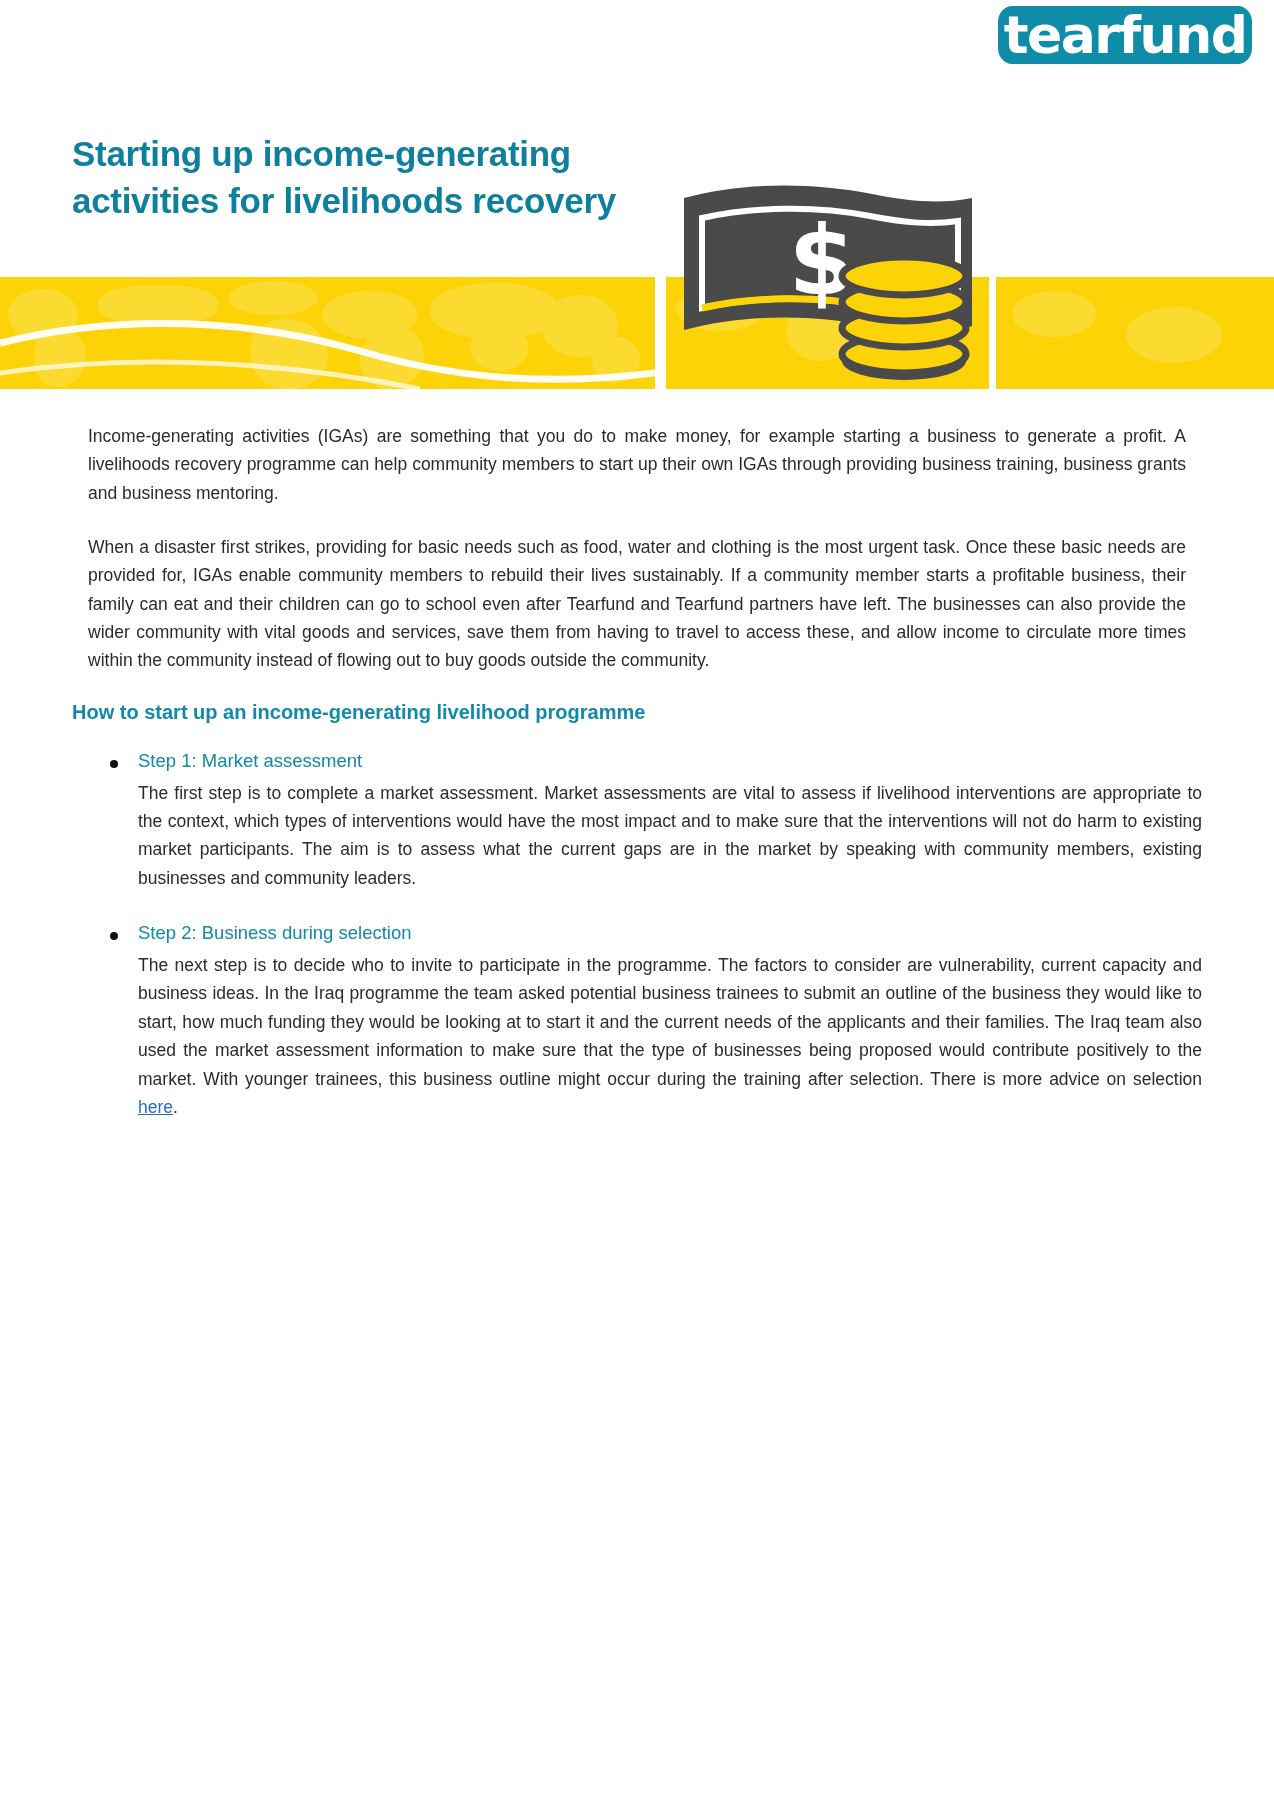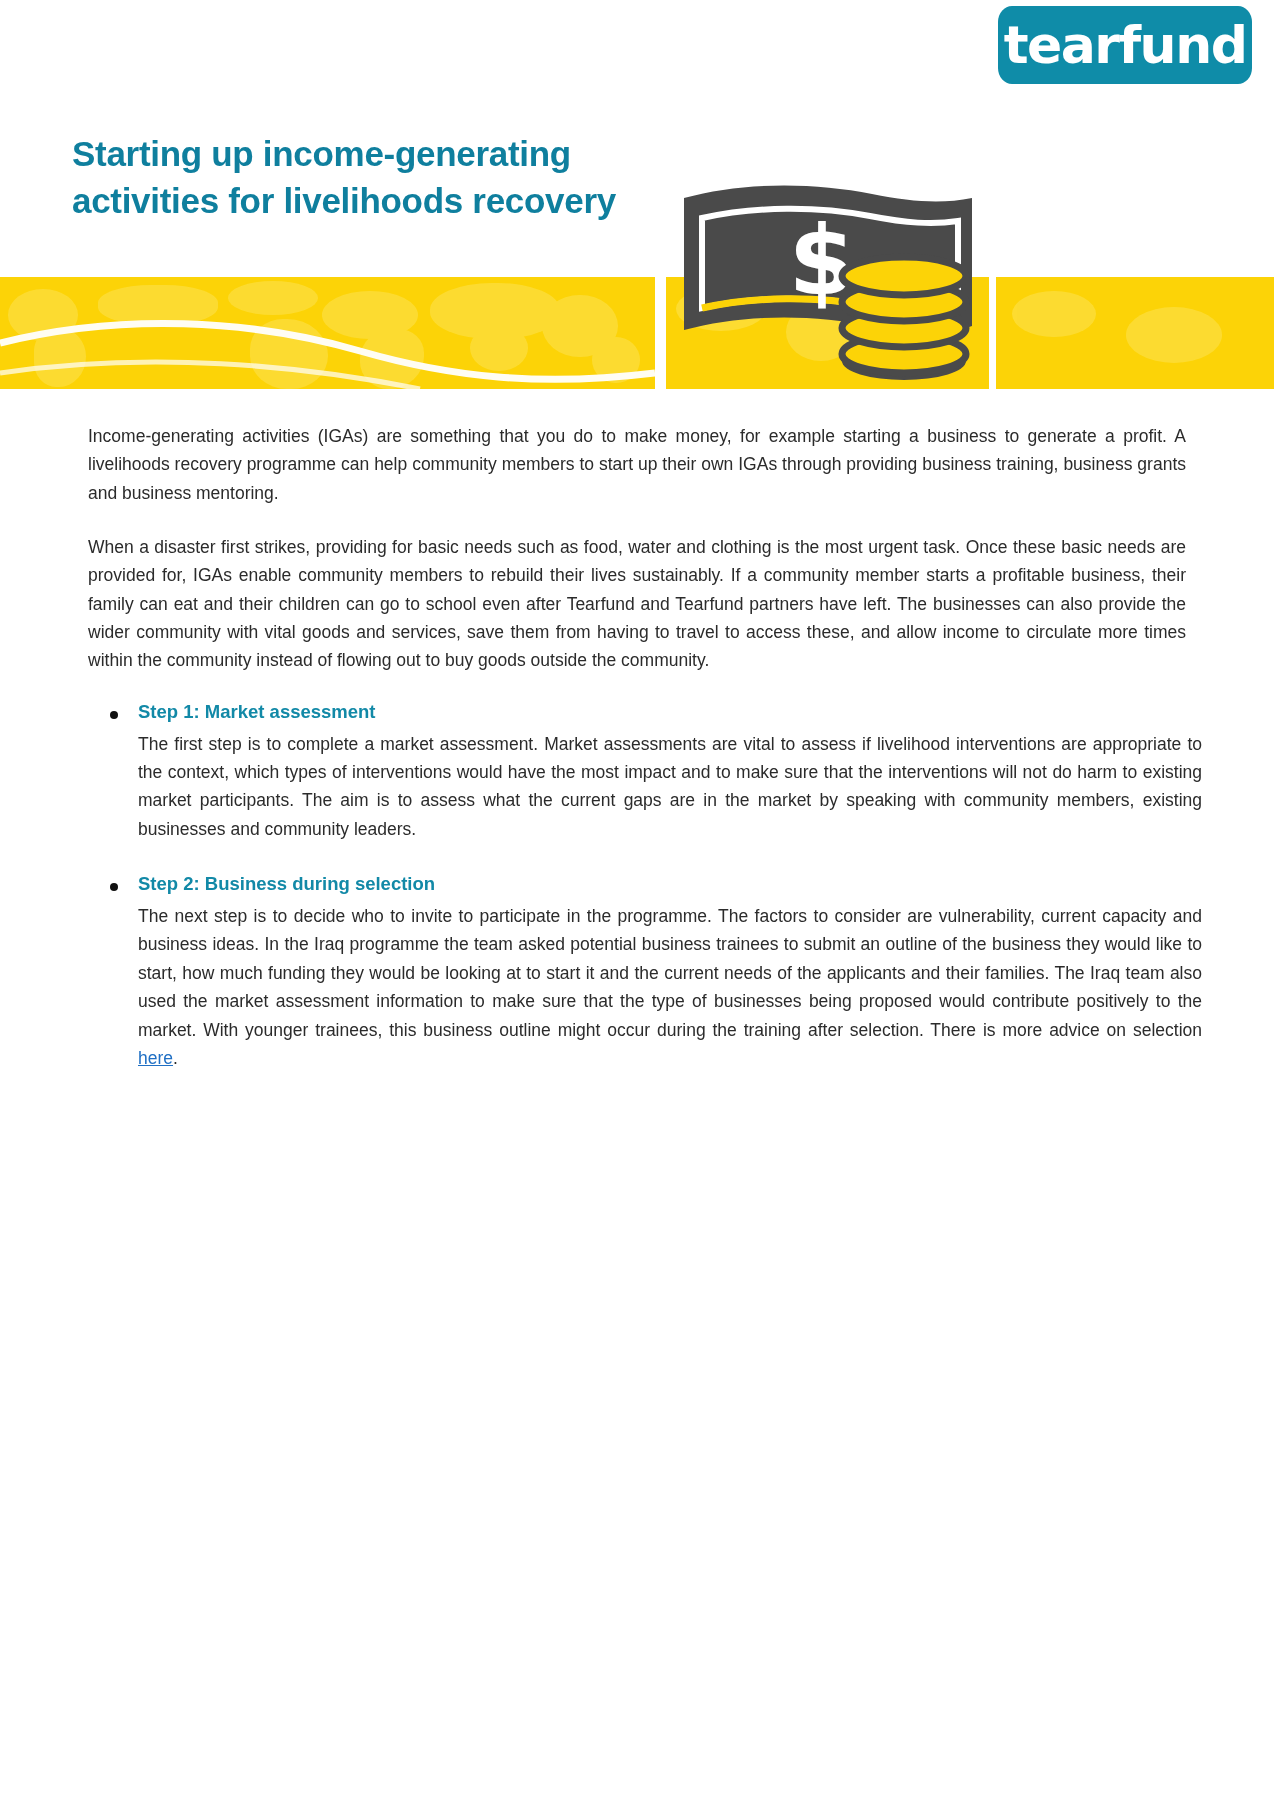--- a/index.html
+++ b/index.html
@@ -8,21 +8,21 @@
     background:#ffffff;
     font-family:"Liberation Sans", sans-serif;
     color:#231f20;
     position:relative;
     overflow:hidden;
   }
 
   
   .logo-wrap{
     position:absolute;top:6px;right:22px;
-    width:254px;height:78px;
+    width:254px;height:58px;
   }
   .logo-box{
     width:100%;height:100%;
     background:#0f8ca8;
     border-radius:14px/16px;
     display:flex;align-items:center;justify-content:center;
   }
   .logo-text{
     color:#ffffff;
     font-size:52px;
@@ -120,21 +120,21 @@
     content:"";
     position:absolute;
     left:38px;top:10px;
     width:8px;height:8px;
     background:#111;
     border-radius:50%;
   }
   .step-title{
     color:#1289a7;
     font-size:18.5px;
-    font-weight:bold;
+    font-weight:normal;
     margin:0 0 7px 0;
   }
   .step-body{
     margin:0;
     font-size:17.5px;
     line-height:1.62;
     text-align:justify;
     color:#2b2b2b;
   }
   a.link{
@@ -217,20 +217,21 @@
 <div class="content">
 
   <div class="sec-block">
     <p class="body">Income-generating activities (IGAs) are something that you do to make money, for example starting a business to generate a profit. A livelihoods recovery programme can help community members to start up their own IGAs through providing business training, business grants and business mentoring.</p>
   </div>
 
   <div class="sec-block">
     <p class="body">When a disaster first strikes, providing for basic needs such as food, water and clothing is the most urgent task. Once these basic needs are provided for, IGAs enable community members to rebuild their lives sustainably. If a community member starts a profitable business, their family can eat and their children can go to school even after Tearfund and Tearfund partners have left. The businesses can also provide the wider community with vital goods and services, save them from having to travel to access these, and allow income to circulate more times within the community instead of flowing out to buy goods outside the community.</p>
   </div>
 
+  <h2 class="big">How to start up an income-generating livelihood programme</h2>
 
   <ul class="steps">
     <li>
       <div class="step-title">Step 1: Market assessment</div>
       <p class="step-body">The first step is to complete a market assessment. Market assessments are vital to assess if livelihood interventions are appropriate to the context, which types of interventions would have the most impact and to make sure that the interventions will not do harm to existing market participants. The aim is to assess what the current gaps are in the market by speaking with community members, existing businesses and community leaders.</p>
     </li>
     <li>
       <div class="step-title">Step 2: Business during selection</div>
       <p class="step-body"><span>The next step is to decide who to invite to participate in the programme. The factors to consider are vulnerability, current capacity and business ideas. In the Iraq programme the team asked potential business trainees to submit an outline of the business they would like to start, how much funding they would be looking at to start it and the current needs of the applicants and their families. The Iraq team also used the market assessment information to make sure that the type of businesses being proposed would contribute positively to the market. With younger trainees, this business outline might occur during the training after selection. There is more advice on selection </span><a class="link" href="#">here</a><span>.</span></p>
     </li>

